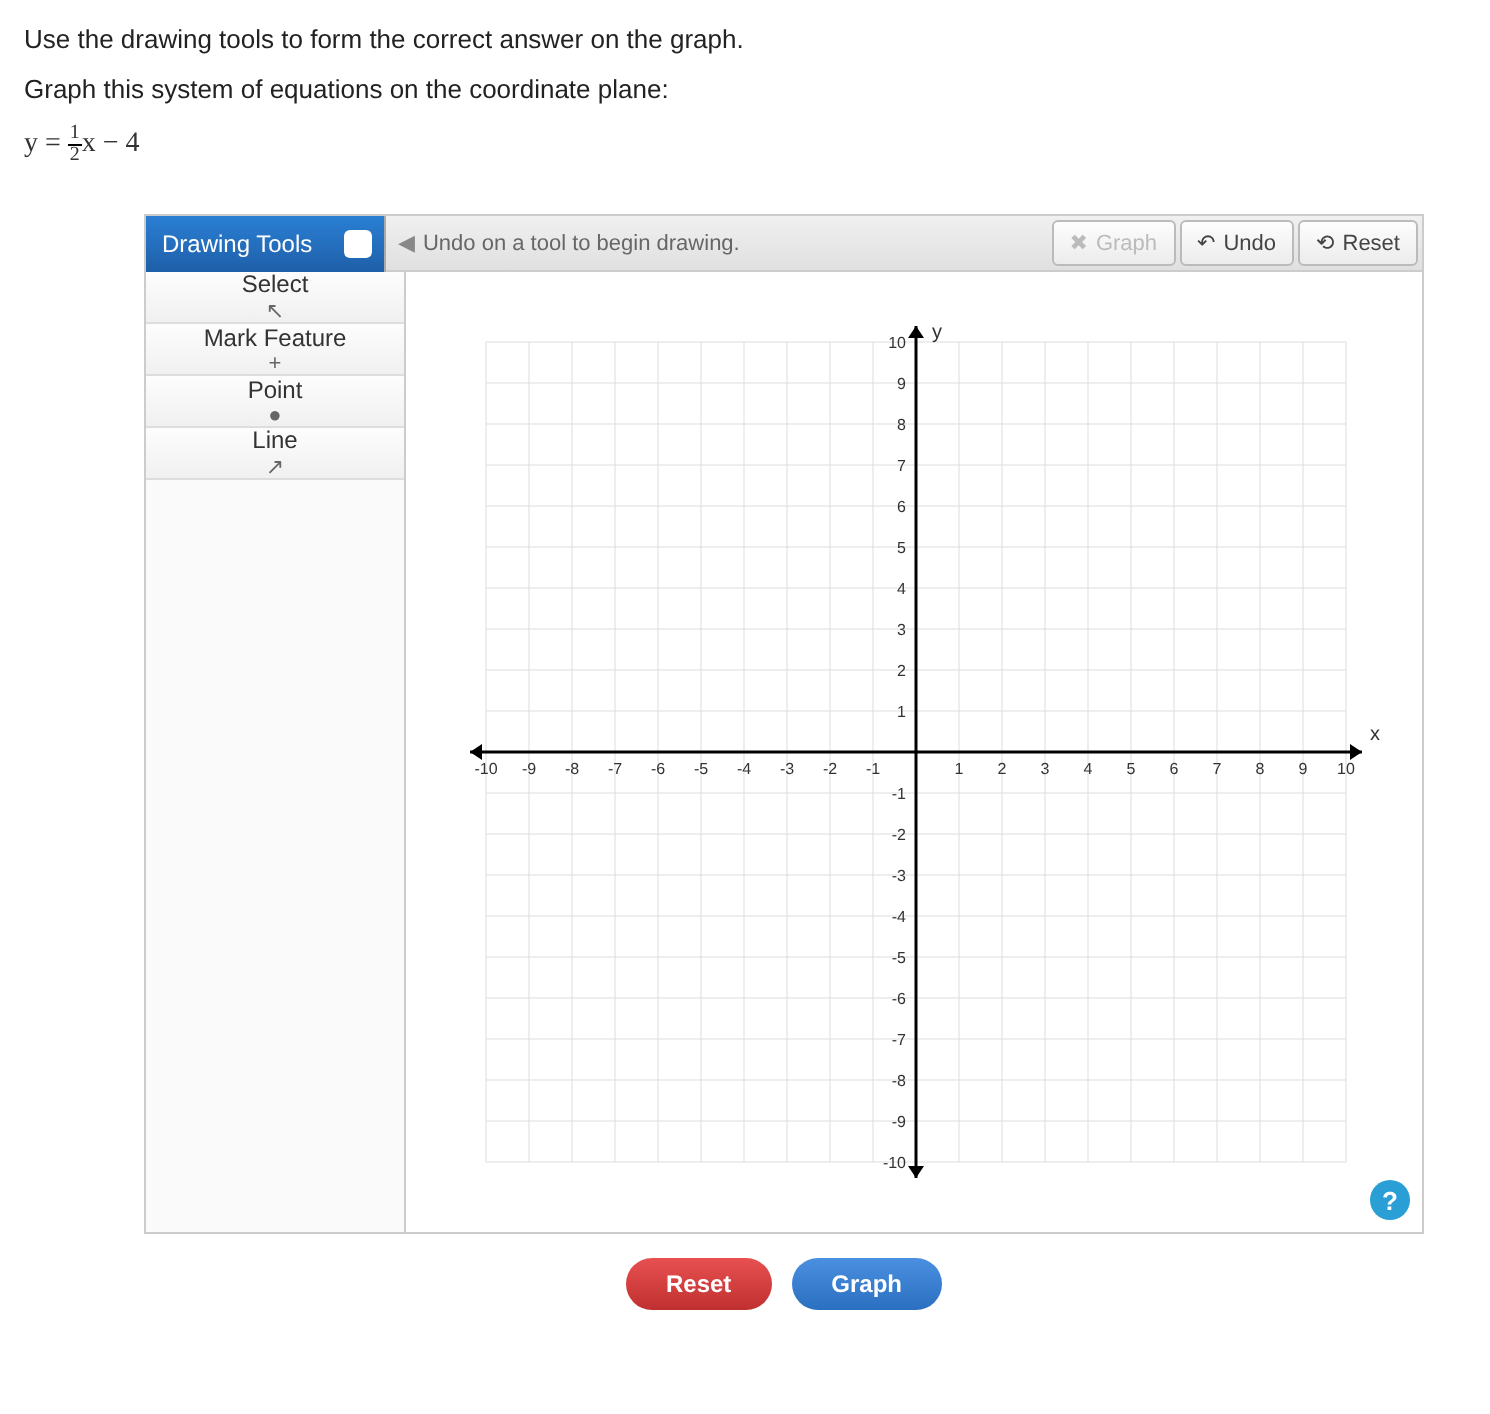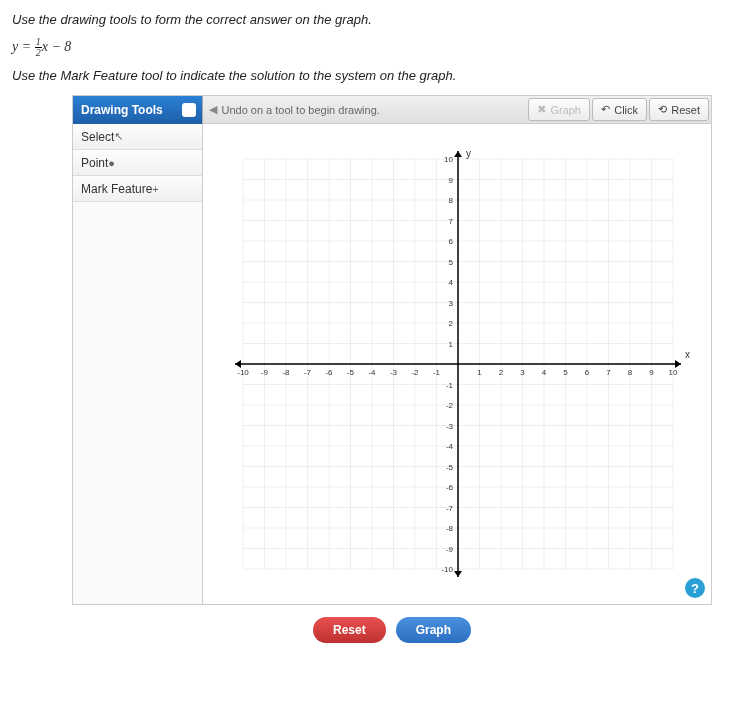--- a/index.html
+++ b/index.html
@@ -1,94 +1,98 @@
 <!DOCTYPE html>
 <html><head>
   <meta charset="utf-8">
   <style>
     * { box-sizing: border-box; margin: 0; padding: 0; }
     body { font-family: Arial, sans-serif; font-size: 13px; color: #333; background: #fff; padding: 12px; width: 745px; }
-    .instructions { margin-bottom: 12px; font-style: italic; }
+    .instructions { margin-bottom: 24px; }
     .instructions p { margin-bottom: 10px; font-size: 13px; color: #222; }
     .equations { margin: 8px 0 10px 0; font-family: 'Times New Roman', serif; font-size: 14px; }
     .equations div { margin-bottom: 2px; }
     .workspace { border: 1px solid #ccc; margin-left: 60px; width: 640px; background: #fff; display: flex; flex-direction: column; }
     .top-row { display: flex; height: 28px; }
-    .tools-header { width: 130px; background: linear-gradient(#2a7fd4, #1e5fa8); color: #fff; font-size: 12px; font-weight: bold; display: flex; align-items: center; padding-left: 8px; border-right: 1px solid #aaa; position: relative; }
+    .tools-header { width: 120px; background: linear-gradient(#2a7fd4, #1e5fa8); color: #fff; font-size: 12px; font-weight: normal; display: flex; align-items: center; padding-left: 8px; border-right: 1px solid #aaa; position: relative; }
     .tools-header::after { content: ""; position: absolute; right: 6px; width: 14px; height: 14px; background: #fff; border-radius: 3px; }
     .hint-bar { flex: 1; background: linear-gradient(#f0f0f0, #e0e0e0); display: flex; align-items: center; padding-left: 6px; font-size: 11px; color: #666; border-bottom: 1px solid #ccc; }
     .hint-bar .arrow { margin-right: 4px; color: #888; }
     .top-buttons { display: flex; gap: 2px; padding: 2px; background: linear-gradient(#f0f0f0, #e0e0e0); border-bottom: 1px solid #ccc; }
     .top-btn { background: linear-gradient(#fdfdfd, #ececec); border: 1px solid #bbb; border-radius: 3px; padding: 3px 8px; font-size: 11px; display: flex; align-items: center; gap: 4px; cursor: pointer; color: #444; }
     .top-btn.disabled { color: #bbb; }
     .main-area { display: flex; }
     .tool-list { width: 130px; border-right: 1px solid #ccc; background: #fafafa; }
-    .tool-item { height: 26px; display: flex; align-items: center; justify-content: flex-start; padding: 0 8px; font-size: 12px; border-bottom: 1px solid #ddd; background: linear-gradient(#fdfdfd, #f0f0f0); cursor: pointer; }
+    .tool-item { height: 26px; display: flex; align-items: center; justify-content: center; padding: 0 8px; font-size: 12px; border-bottom: 1px solid #ddd; background: linear-gradient(#fdfdfd, #f0f0f0); cursor: pointer; flex-direction: column; }
     .tool-icon { font-size: 11px; color: #666; }
     .canvas-area { flex: 1; position: relative; height: 480px; background: #fff; }
     svg.grid { position: absolute; left: 20px; top: 15px; }
     .help-icon { position: absolute; bottom: 6px; right: 6px; width: 20px; height: 20px; background: #2a9fd6; border-radius: 50%; color: #fff; font-weight: bold; font-size: 13px; display: flex; align-items: center; justify-content: center; cursor: pointer; }
     .bottom-buttons { display: flex; justify-content: center; gap: 10px; margin-top: 12px; margin-left: 60px; width: 640px; }
     .pill-btn { padding: 6px 20px; border-radius: 14px; color: #fff; font-size: 12px; font-weight: bold; border: none; cursor: pointer; }
     .pill-red { background: linear-gradient(#e85050, #c03030); }
     .pill-blue { background: linear-gradient(#4a8fe0, #2a6fc0); }
     .frac { display: inline-block; vertical-align: middle; text-align: center; font-size: 10px; line-height: 1; }
     .frac .n { display: block; border-bottom: 1px solid #000; padding: 0 1px; }
     .frac .d { display: block; padding: 0 1px; }
   </style>
 </head>
 <body>
 
 <div class="instructions">
   <p>Use the drawing tools to form the correct answer on the graph.</p>
+  <p>Graph this system of equations on the coordinate plane:</p>
   <div class="equations">
     <div>
-      <span>y</span> = <span class="frac"><span class="n">1</span><span class="d">2</span></span><span>x − 8</span>
+      <span>y</span> = <span class="frac"><span class="n">1</span><span class="d">2</span></span><span>x − 4</span>
     </div>
   </div>
-  <p>Use the Mark Feature tool to indicate the solution to the system on the graph.</p>
 </div>
 
 <div class="workspace">
   <div class="top-row">
     <div class="tools-header">
       <span>Drawing Tools</span>
     </div>
     <div class="hint-bar">
       <span class="arrow">◀</span>
       <span>Undo on a tool to begin drawing.</span>
     </div>
     <div class="top-buttons">
       <button class="top-btn disabled">
         <span>✖</span>
         <span>Graph</span>
       </button>
       <button class="top-btn">
         <span>↶</span>
-        <span>Click</span>
+        <span>Undo</span>
       </button>
       <button class="top-btn">
         <span>⟲</span>
         <span>Reset</span>
       </button>
     </div>
   </div>
   <div class="main-area">
     <div class="tool-list">
       <div class="tool-item">
         <span>Select</span>
           <span class="tool-icon">↖</span>
       </div>
       <div class="tool-item">
+        <span>Mark Feature</span>
+          <span class="tool-icon">+</span>
+      </div>
+      <div class="tool-item">
         <span>Point</span>
           <span class="tool-icon">●</span>
       </div>
       <div class="tool-item">
-        <span>Mark Feature</span>
-          <span class="tool-icon">+</span>
+        <span>Line</span>
+          <span class="tool-icon">↗</span>
       </div>
     </div>
     <div class="canvas-area">
       <svg class="grid" id="grid-svg" width="470" height="450">
           <line x1="20" y1="20" x2="20" y2="430" stroke="#ddd" stroke-width="0.5"></line>
           <line x1="41.5" y1="20" x2="41.5" y2="430" stroke="#ddd" stroke-width="0.5"></line>
           <line x1="63" y1="20" x2="63" y2="430" stroke="#ddd" stroke-width="0.5"></line>
           <line x1="84.5" y1="20" x2="84.5" y2="430" stroke="#ddd" stroke-width="0.5"></line>
           <line x1="106" y1="20" x2="106" y2="430" stroke="#ddd" stroke-width="0.5"></line>
           <line x1="127.5" y1="20" x2="127.5" y2="430" stroke="#ddd" stroke-width="0.5"></line>

